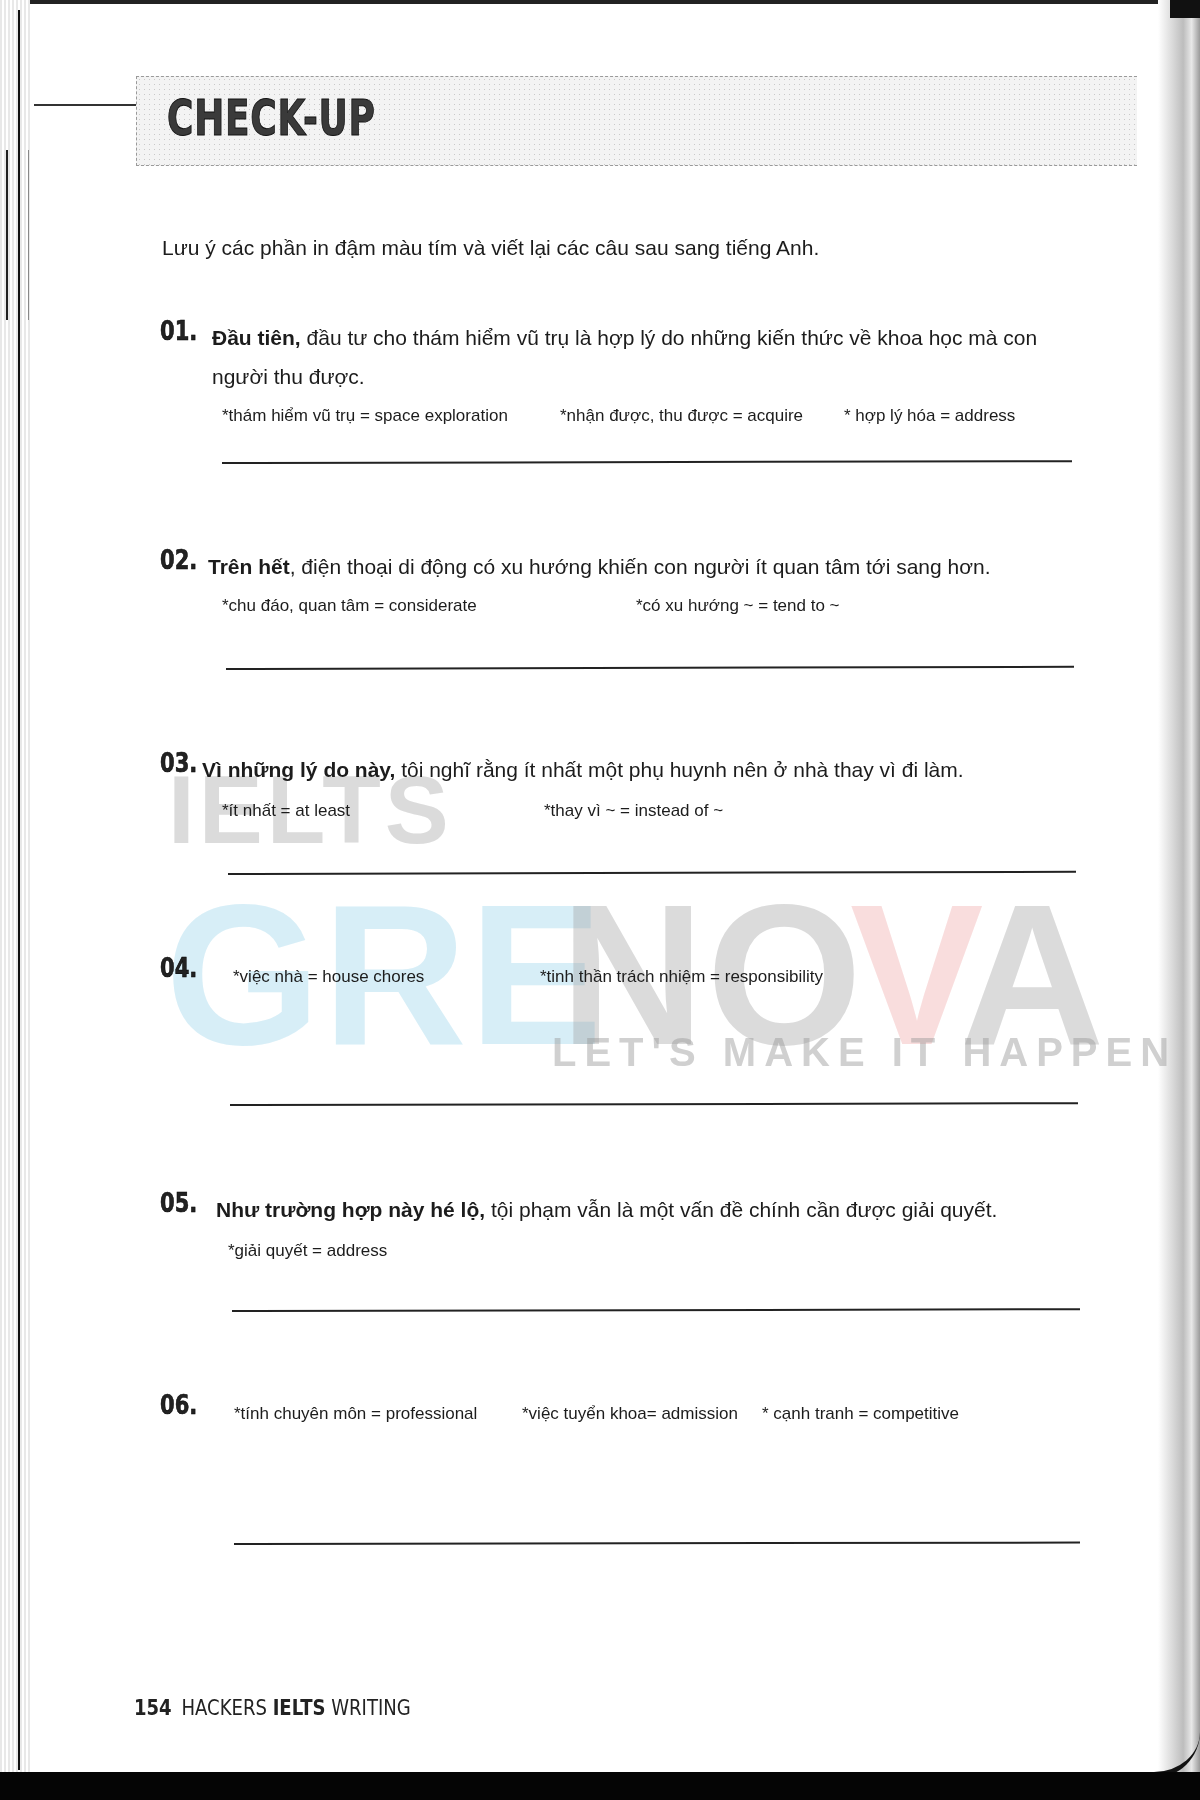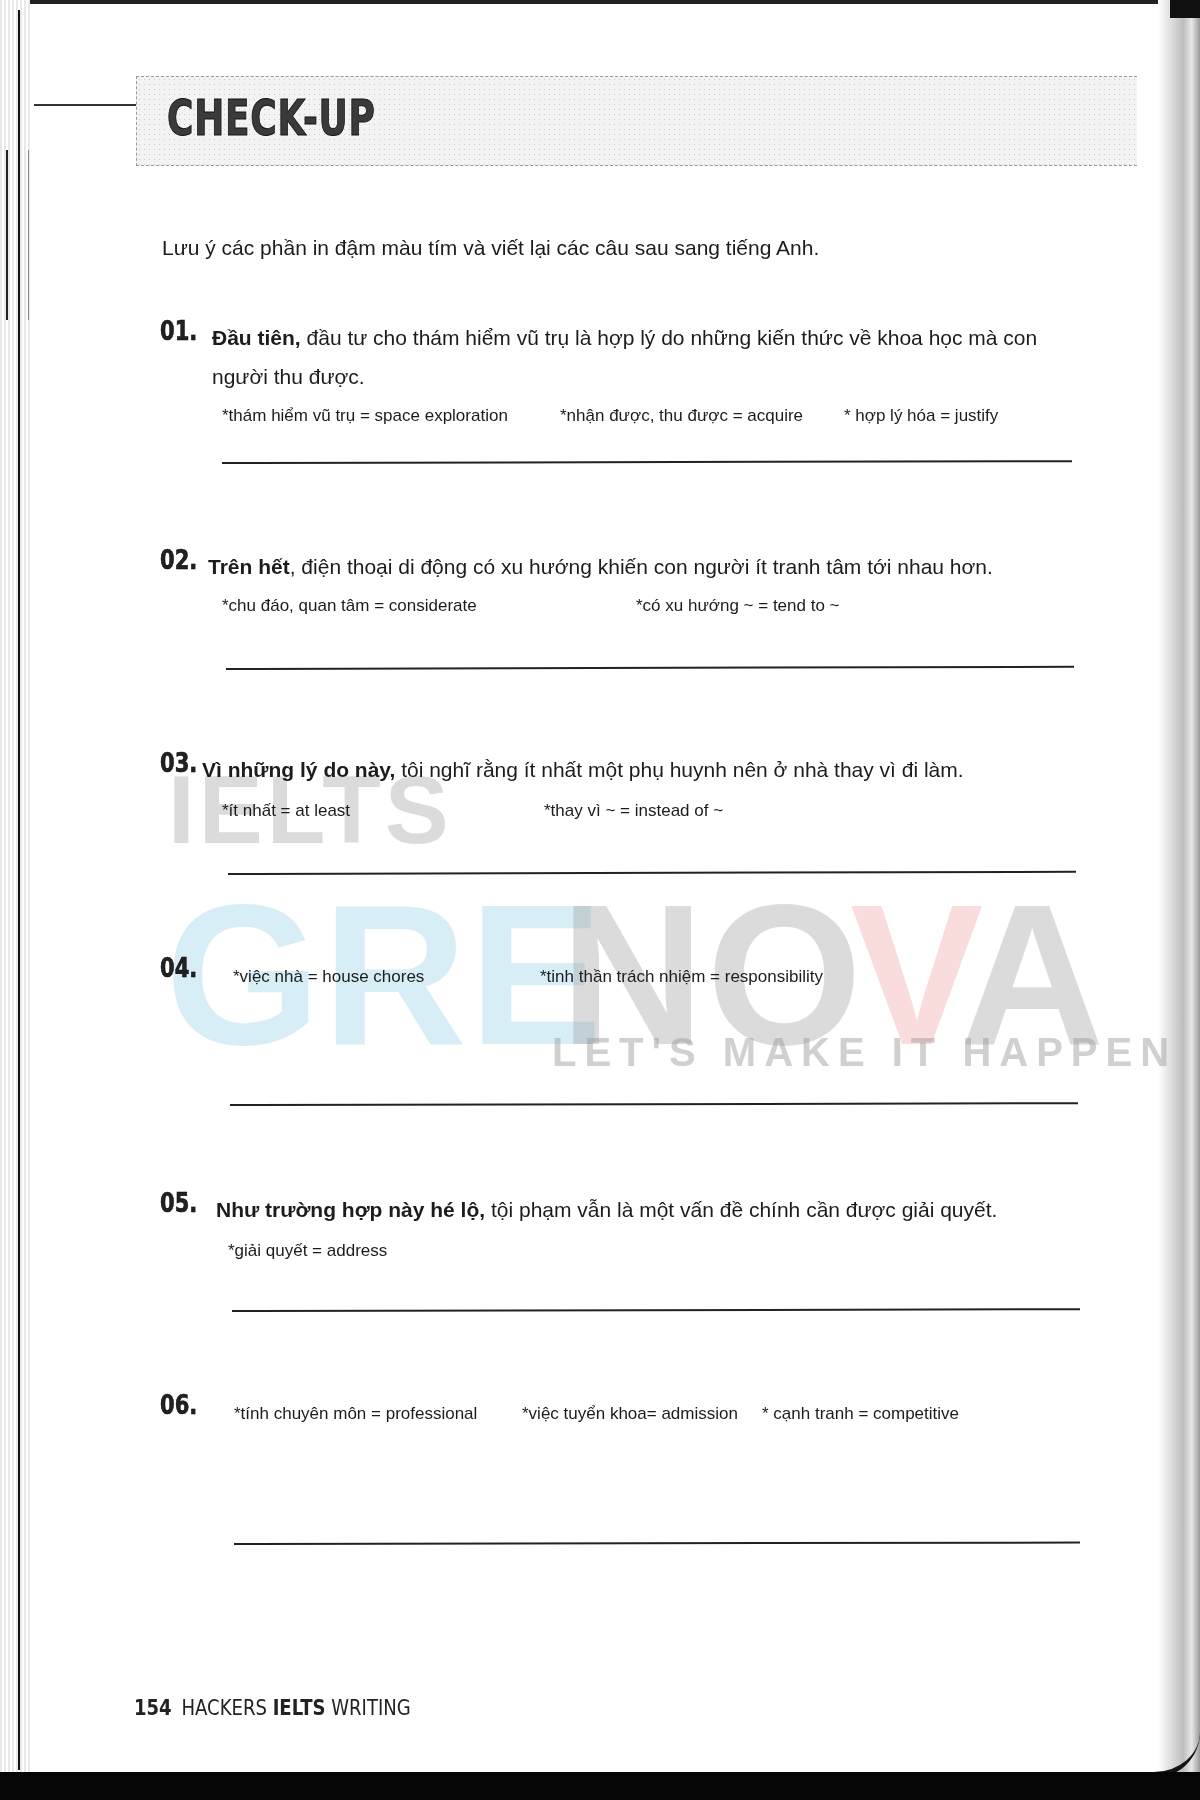--- a/index.html
+++ b/index.html
@@ -86,28 +86,28 @@
 </div>
 
 <div class="instruction">Lưu ý các phần in đậm màu tím và viết lại các câu sau sang tiếng Anh.</div>
 
 <div class="q" style="top:318px;">
   <span class="q-num">01.</span>
   <div class="q-text"><b>Đầu tiên,</b><span> đầu tư cho thám hiểm vũ trụ là hợp lý do những kiến thức về khoa học mà con người thu được.</span></div>
   <div class="hints">
     <span class="hint" style="left:0;">*thám hiểm vũ trụ = space exploration</span>
     <span class="hint" style="left:338px;">*nhận được, thu được = acquire</span>
-    <span class="hint" style="left:622px;">* hợp lý hóa = justify</span>
+    <span class="hint" style="left:622px;">* hợp lý hóa = address</span>
   </div>
 </div>
 <div class="answer-line" style="left:222px; top:462px; width:850px; transform:rotate(-0.12deg);"></div>
 
 <div class="q" style="top:547px;">
   <span class="q-num">02.</span>
-  <div class="q-text" style="margin-left:48px;"><b>Trên hết</b><span>, điện thoại di động có xu hướng khiến con người ít tranh tâm tới nhau hơn.</span></div>
+  <div class="q-text" style="margin-left:48px;"><b>Trên hết</b><span>, điện thoại di động có xu hướng khiến con người ít quan tâm tới sang hơn.</span></div>
   <div class="hints" style="">
     <span class="hint" style="left:0;">*chu đáo, quan tâm  = considerate</span>
     <span class="hint" style="left:414px;">*có xu hướng ~ = tend to ~</span>
   </div>
 </div>
 <div class="answer-line" style="left:226px; top:668px; width:848px; transform:rotate(-0.15deg);"></div>
 
 <div class="q" style="top:750px;">
   <span class="q-num">03.</span>
   <div class="q-text" style="margin-left:42px;"><b>Vì những lý do này,</b><span> tôi nghĩ rằng ít nhất một phụ huynh nên ở nhà thay vì đi làm.</span></div>

